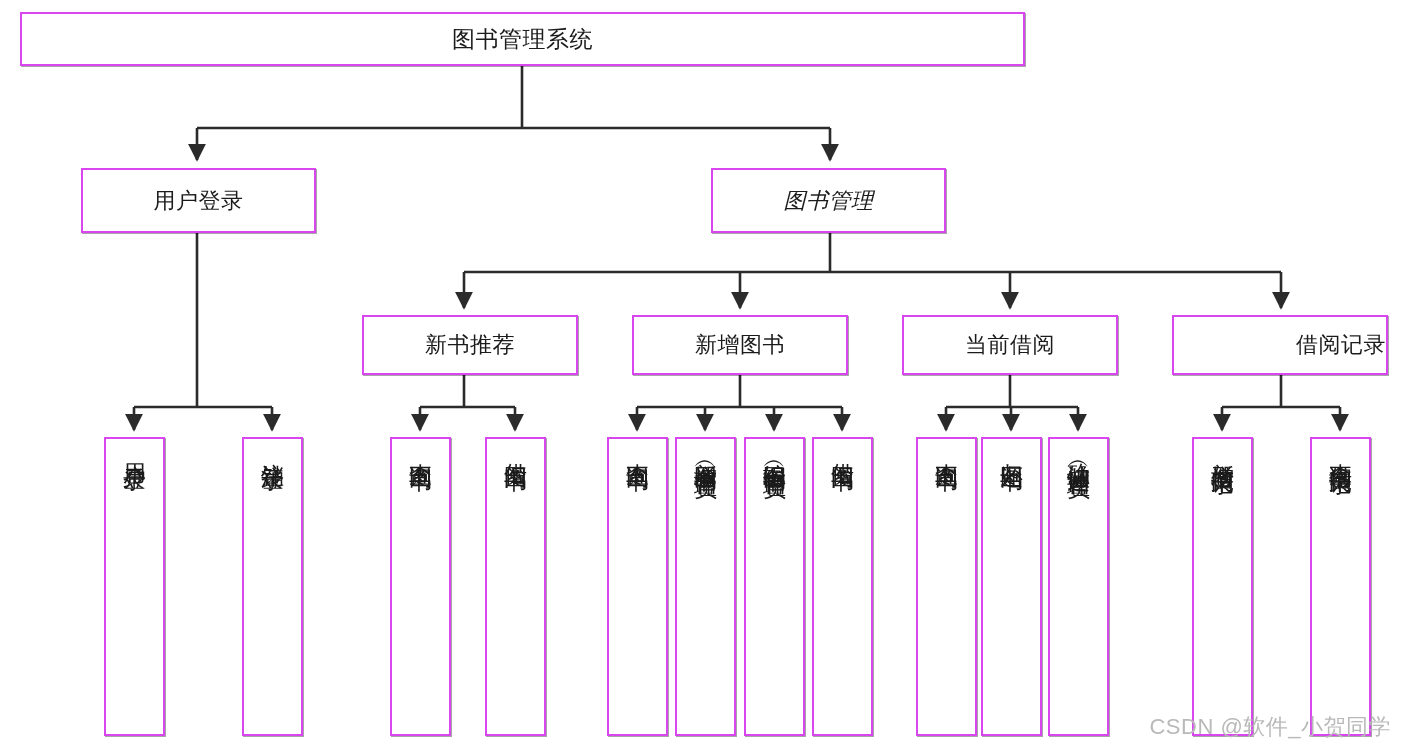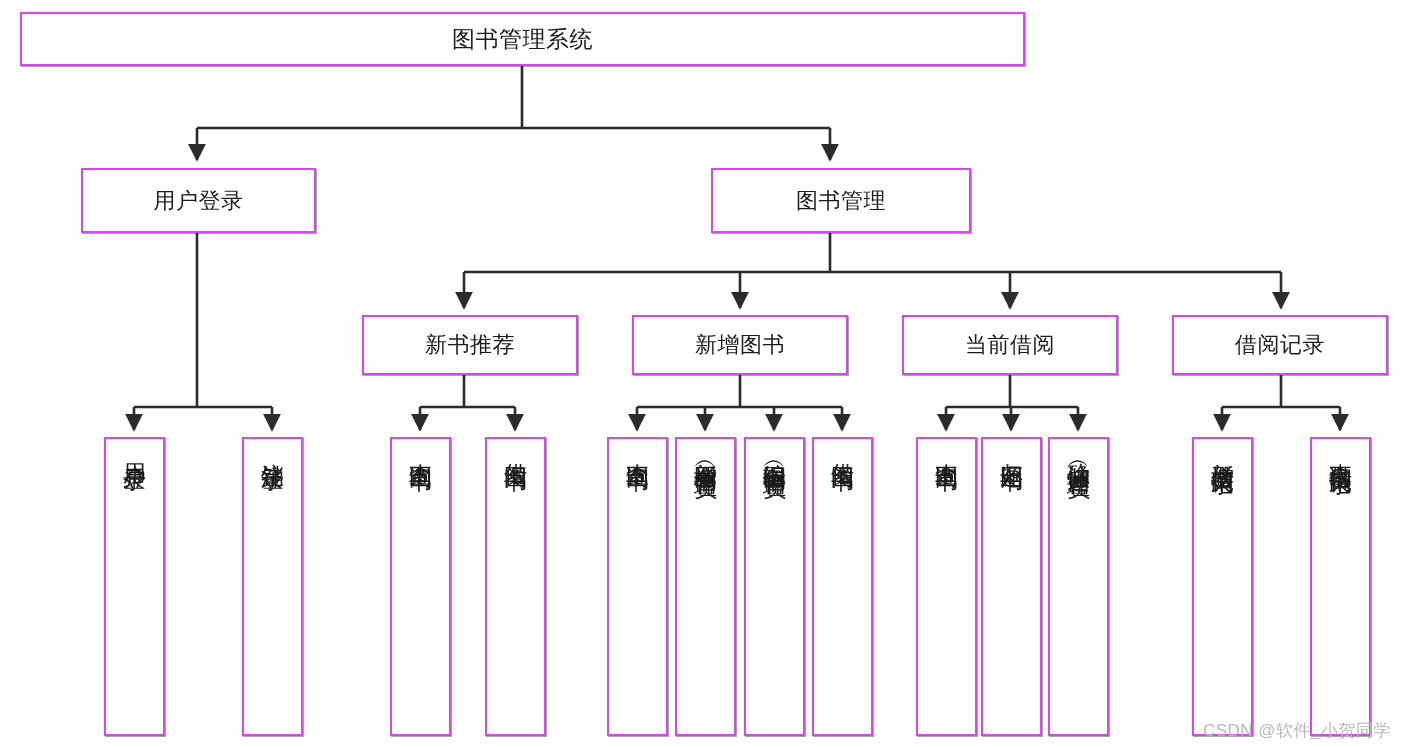--- a/index.html
+++ b/index.html
@@ -54,21 +54,21 @@
     text-orientation: upright;
     font-size: 23px;
     line-height: 1.0;
     letter-spacing: 2px;
   }
   #root-node .label { font-size: 23px; }
   #watermark {
     position: absolute;
     right: 14px;
     bottom: 5px;
-    font-size: 17px;
+    font-size: 22px;
     color: #b9b9b9;
     white-space: nowrap;
     letter-spacing: 0.5px;
   }
 </style>
 </head>
 <body>
 
 <div id="canvas">
 
@@ -122,34 +122,34 @@
     </g>
   </svg>
 
   <div class="node horizontal" id="root-node" style="left:20px; top:12px; width:1005px; height:54px;">
     <span class="label">图书管理系统</span>
   </div>
 
   <div class="node horizontal" style="left:81px; top:168px; width:235px; height:65px;">
     <span class="label">用户登录</span>
   </div>
-  <div class="node horizontal" style="left:711px; top:168px; width:260px; height:65px;">
+  <div class="node horizontal" style="left:711px; top:168px; width:235px; height:65px;font-style:italic;">
     <span class="label">图书管理</span>
   </div>
 
   <div class="node horizontal" style="left:362px; top:315px; width:216px; height:60px;">
     <span class="label">新书推荐</span>
   </div>
   <div class="node horizontal" style="left:632px; top:315px; width:216px; height:60px;">
     <span class="label">新增图书</span>
   </div>
   <div class="node horizontal" style="left:902px; top:315px; width:216px; height:60px;">
     <span class="label">当前借阅</span>
   </div>
-  <div class="node horizontal" style="left:1172px; top:315px; width:216px; height:60px;">
+  <div class="node horizontal" style="left:1172px; top:315px; width:216px; height:60px;justify-content:flex-end;">
     <span class="label">借阅记录</span>
   </div>
 
   <div class="node vertical" style="left:104px; top:437px; width:61px; height:299px;">
     <span class="label">用户登录</span>
   </div>
   <div class="node vertical" style="left:242px; top:437px; width:61px; height:299px;">
     <span class="label">注销登录</span>
   </div>
 

